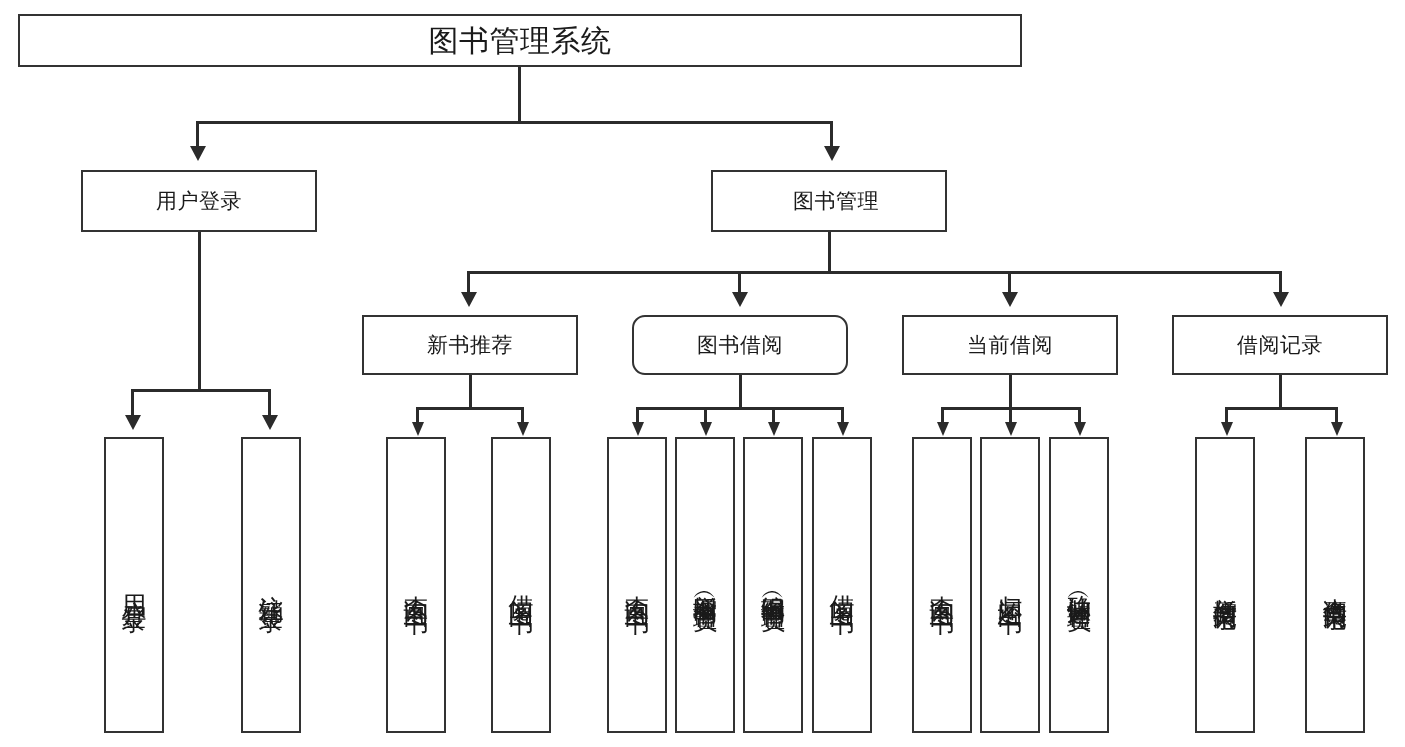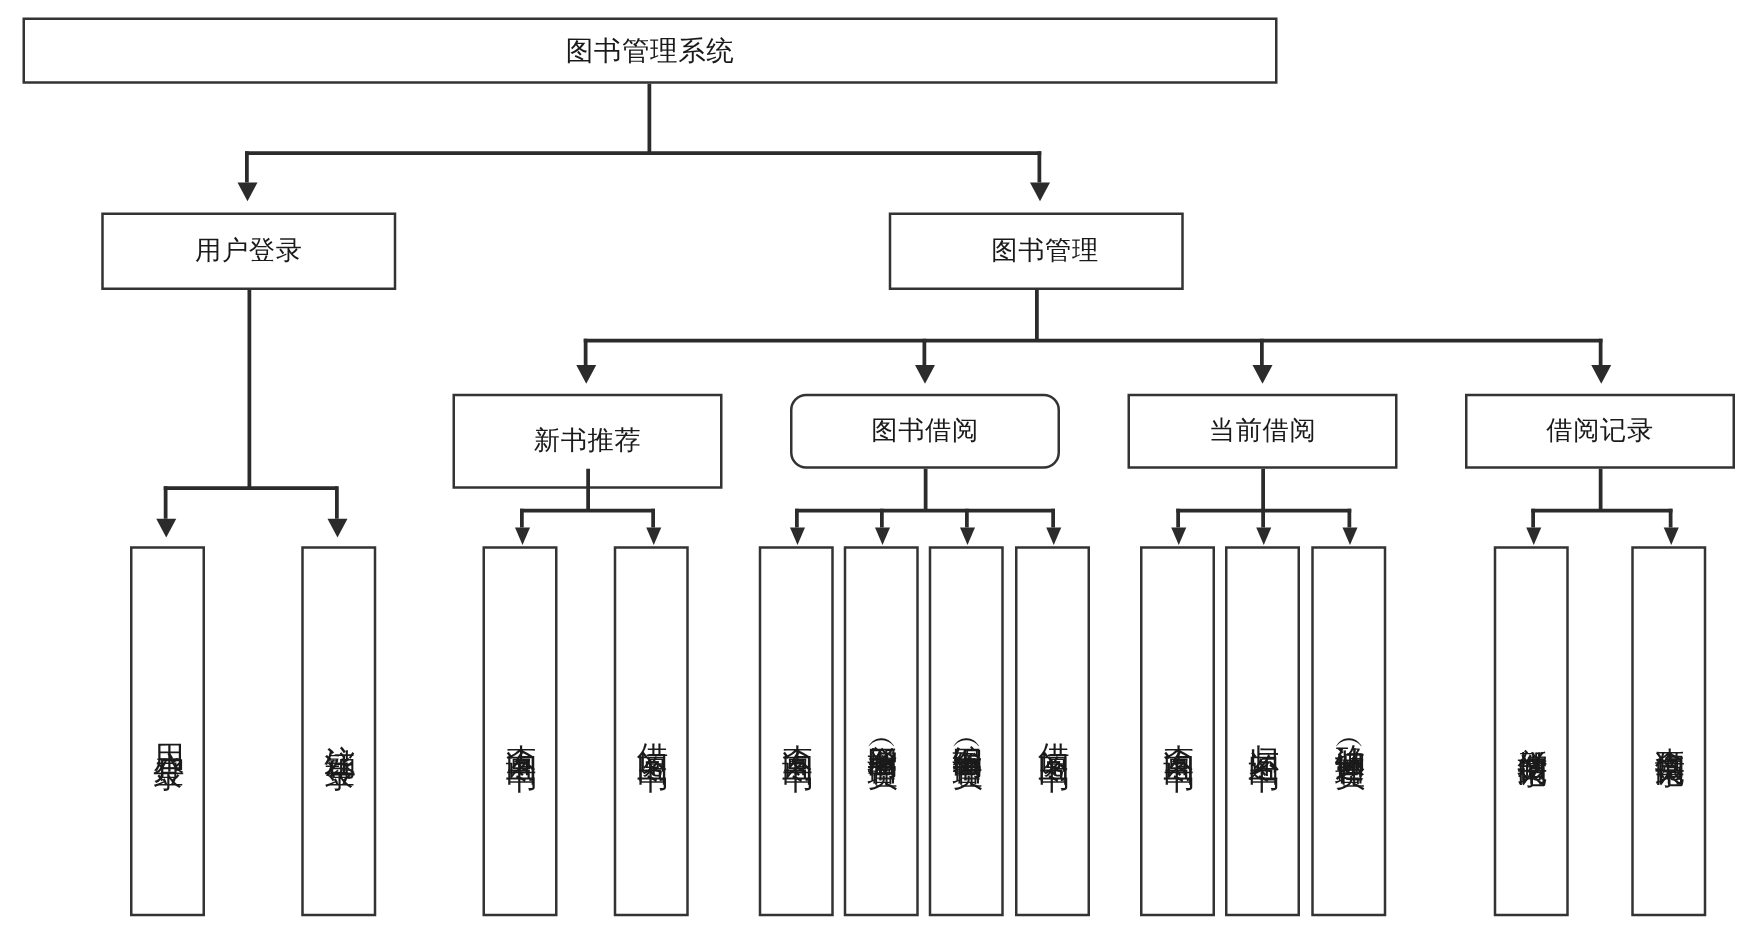--- a/index.html
+++ b/index.html
@@ -34,21 +34,21 @@
     text-align: center;
     line-height: 1.18;
     letter-spacing: 0.5px;
     white-space: pre-line;
   }
   
   .node.horiz .label {
     font-size: 21px;
   }
   .node.root .label {
-    font-size: 22px;
+    font-size: 30px;
   }
   
   .node.vert {
     align-items: center;
     justify-content: center;
   }
   .node.vert .label {
     writing-mode: vertical-rl;
     text-orientation: upright;
     font-size: 25px;
@@ -131,21 +131,21 @@
   <div class="ln hln" style="left:467px; top:271px; width:815px;"></div>
   <div class="ln vln" style="left:467px; top:271px; height:21px;"></div>
   <div class="ln vln" style="left:738px; top:271px; height:21px;"></div>
   <div class="ln vln" style="left:1008px; top:271px; height:21px;"></div>
   <div class="ln vln" style="left:1279px; top:271px; height:21px;"></div>
   <div class="arrow" style="left:460.5px; top:292px;"></div>
   <div class="arrow" style="left:731.5px; top:292px;"></div>
   <div class="arrow" style="left:1001.5px; top:292px;"></div>
   <div class="arrow" style="left:1272.5px; top:292px;"></div>
 
-  <div class="node horiz" style="left:362px; top:315px; width:216px; height:76px;justify-content:center;">
+  <div class="node horiz" style="left:362px; top:315px; width:216px; height:60px;justify-content:center;">
     <span class="label">新书推荐</span>
   </div>
   <div class="node horiz" style="left:632px; top:315px; width:216px; height:60px;border-radius:13px;">
     <span class="label">图书借阅</span>
   </div>
   <div class="node horiz" style="left:902px; top:315px; width:216px; height:60px;">
     <span class="label">当前借阅</span>
   </div>
   <div class="node horiz" style="left:1172px; top:315px; width:216px; height:60px;">
     <span class="label">借阅记录</span>

